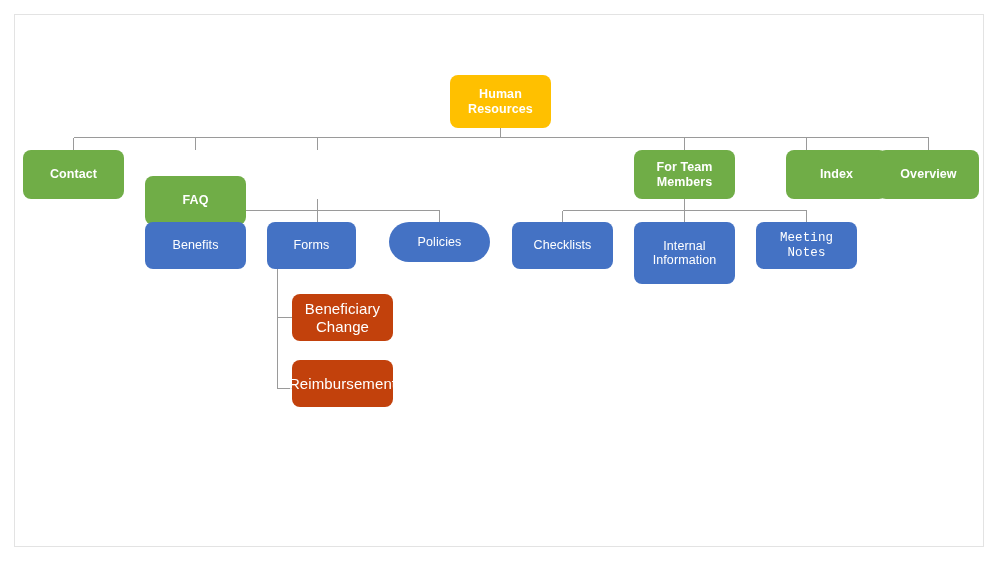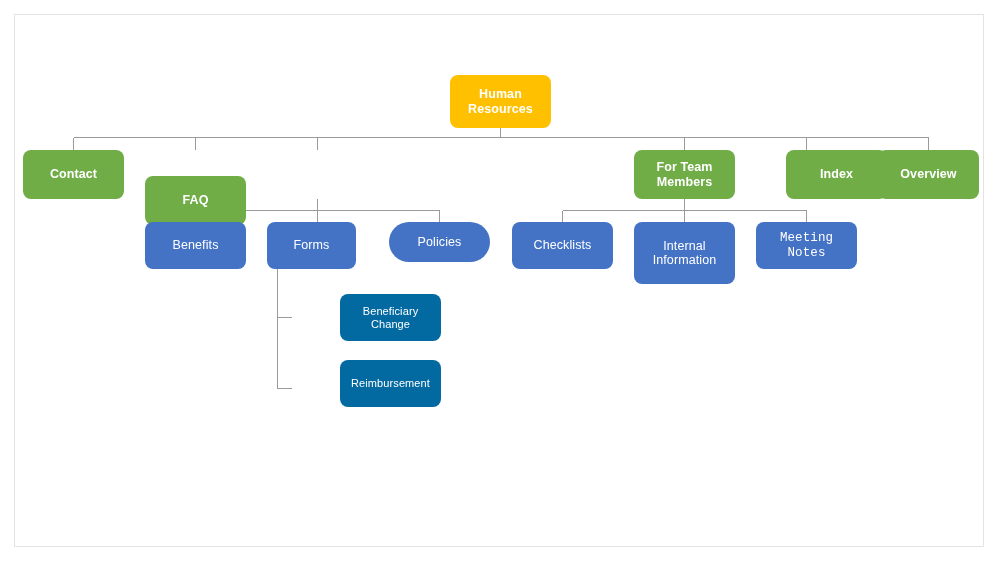--- a/index.html
+++ b/index.html
@@ -65,24 +65,23 @@
     background: #70AD47;
     font-weight: bold;
     font-size: 12.5px;
   }
   .level-page {
     background: #4472C4;
     font-weight: normal;
     font-size: 12.5px;
   }
   .level-doc {
-    background: #0369a1;
+    background: #c2410c;
     font-weight: normal;
-    font-size: 11px;
-    margin-left: 48px;
+    font-size: 15px;
   }
 </style>
 </head>
 <body>
 
 <div id="canvas">
 
   <div id="page-frame"></div>
 
   <svg id="connectors" viewBox="0 0 999 562" width="999" height="562" xmlns="http://www.w3.org/2000/svg">

